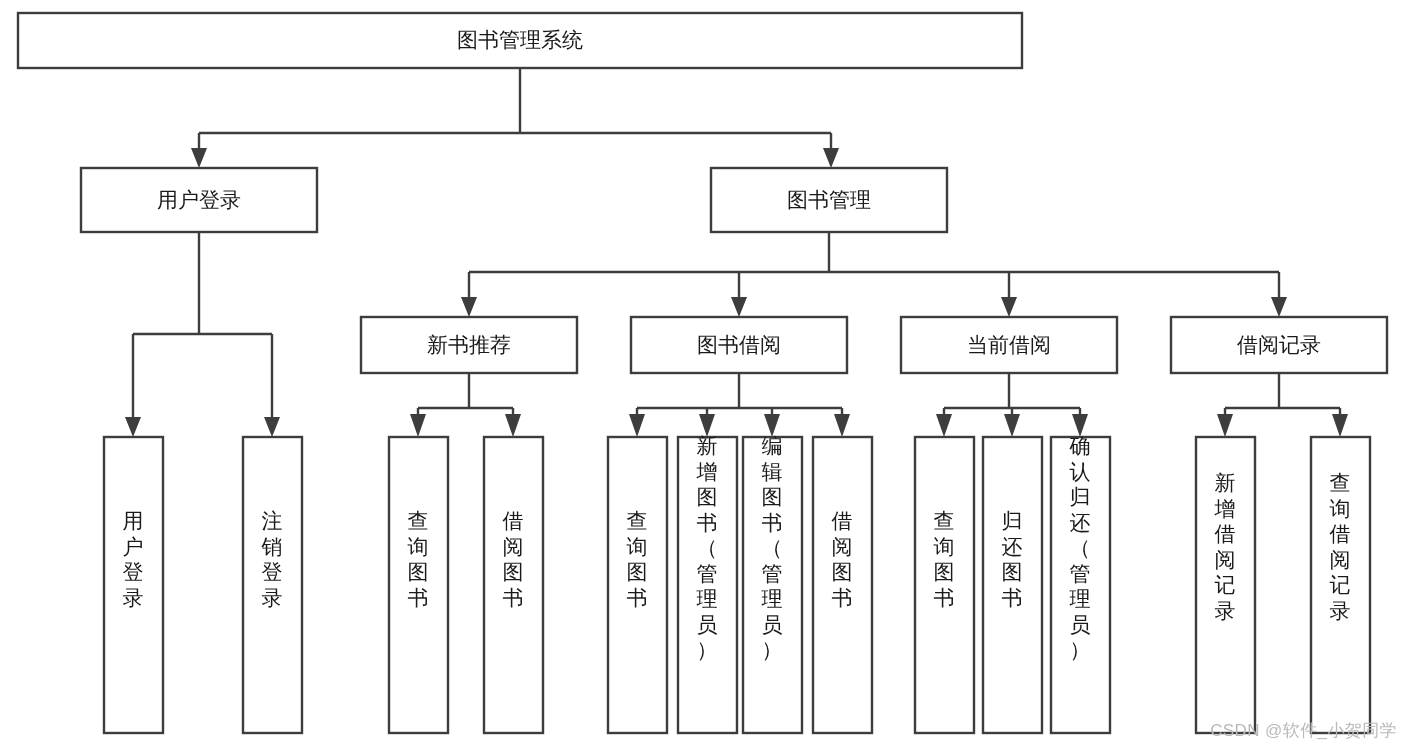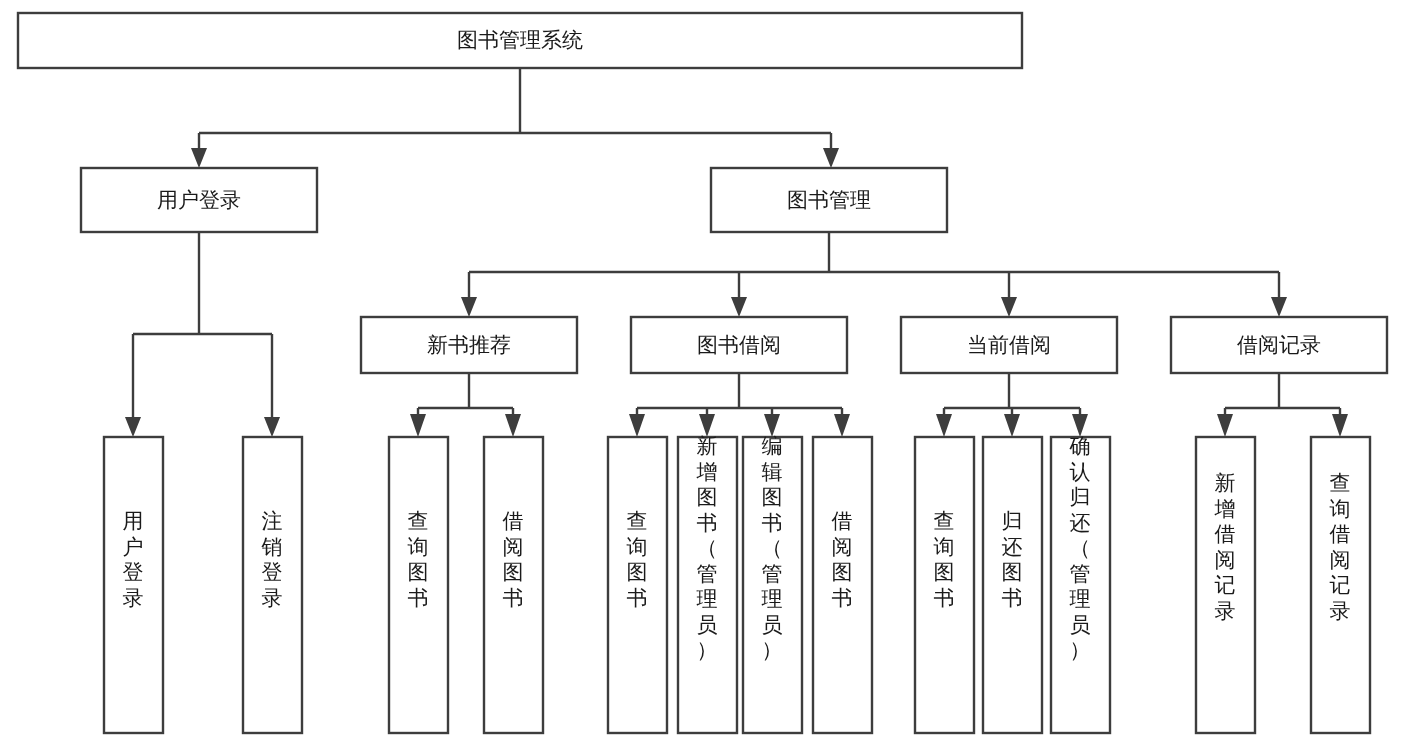--- a/index.html
+++ b/index.html
@@ -241,14 +241,15 @@
       <text class="node-label-vert" x="1340" y="490"><tspan x="1340" y="490">查</tspan><tspan x="1340" y="515.5">询</tspan><tspan x="1340" y="541">借</tspan><tspan x="1340" y="566.5">阅</tspan><tspan x="1340" y="592">记</tspan><tspan x="1340" y="617.5">录</tspan></text>
     </g>
 
     <g>
       <rect class="node-box" x="18" y="13" width="1004" height="55"></rect>
       <text class="node-label" x="520" y="41">图书管理系统</text>
     </g>
 
   </svg>
 
+  <div class="watermark">CSDN @软件_小贺同学</div>
 
 </div>
 
 </body></html>

